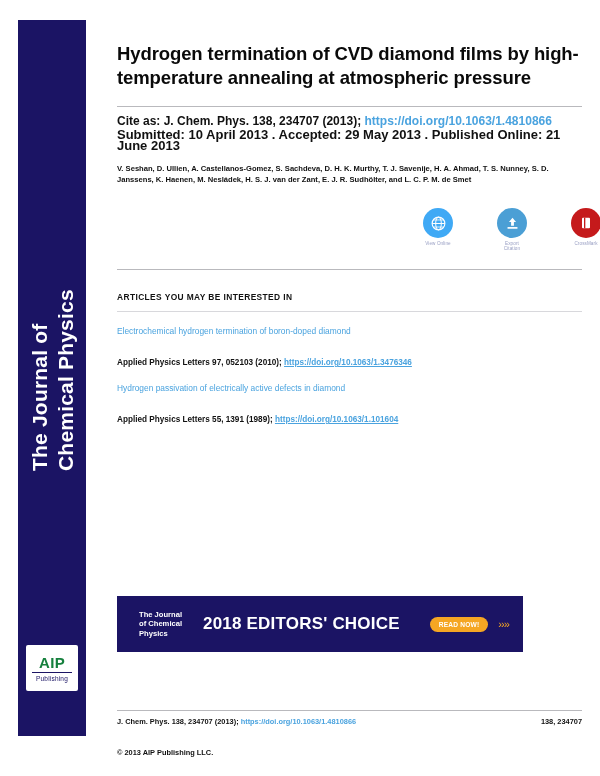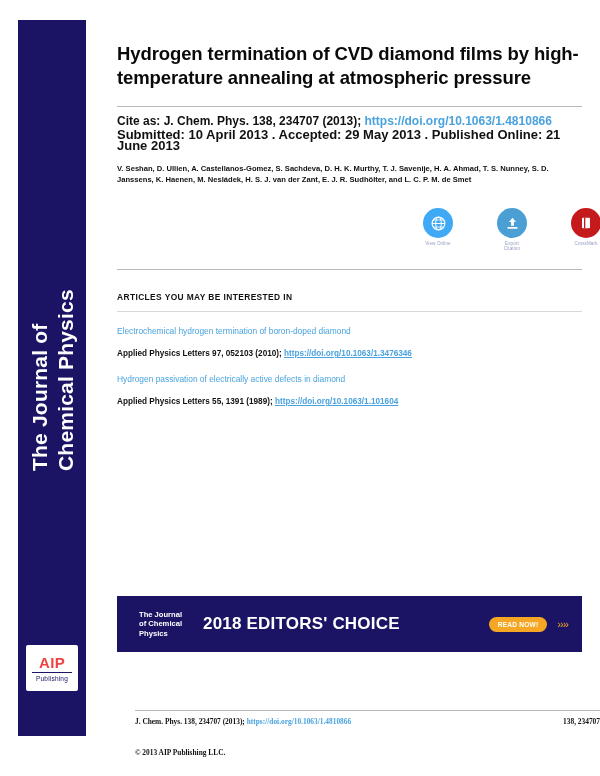--- a/index.html
+++ b/index.html
@@ -50,21 +50,21 @@
     width: 52px;
     height: 46px;
     background: #ffffff;
     border-radius: 2px;
     display: flex;
     flex-direction: column;
     align-items: center;
     justify-content: center;
   }
   .aip-logo .aip-text {
-    color: #ef4444;
+    color: #15803d;
     font-size: 15px;
     font-weight: 700;
     letter-spacing: 0.3px;
     line-height: 16px;
   }
   .aip-logo .aip-sub {
     color: #1b1464;
     font-size: 6.5px;
     font-weight: 400;
     letter-spacing: 0.2px;
@@ -173,34 +173,34 @@
   }
 
   .rel-item { margin-top: 13px; }
   .rel-title {
     font-size: 8.4px;
     color: #4aa3df;
     line-height: 12px;
     font-weight: 400;
   }
   .rel-meta {
-    margin-top: 11px;
+    margin-top: 20px;
     font-size: 8.2px;
     color: #111111;
     font-weight: 700;
     line-height: 12px;
   }
   .rel-meta .doi { color: #4aa3df; font-weight: 700; }
 
   
   .banner {
     position: absolute;
     left: 117px;
     top: 596px;
-    width: 465px;
+    width: 406px;
     height: 56px;
     background: #1b1464;
     display: flex;
     align-items: center;
     overflow: hidden;
   }
   .banner-left {
     padding-left: 22px;
     color: #ffffff;
     font-size: 7.6px;
@@ -234,24 +234,23 @@
   }
   .arrows {
     color: #f5a623;
     font-size: 11px;
     letter-spacing: -1px;
   }
 
   
   .footer {
     position: absolute;
-    left: 135px;
+    left: 117px;
     top: 710px;
     width: 465px;
-    font-family: Liberation Serif, serif;
   }
   .footer-rule { height: 1px; background: #b9b9bd; }
   .footer-row {
     margin-top: 6px;
     display: flex;
     justify-content: space-between;
     font-size: 7.4px;
     color: #111111;
     font-weight: 700;
   }

